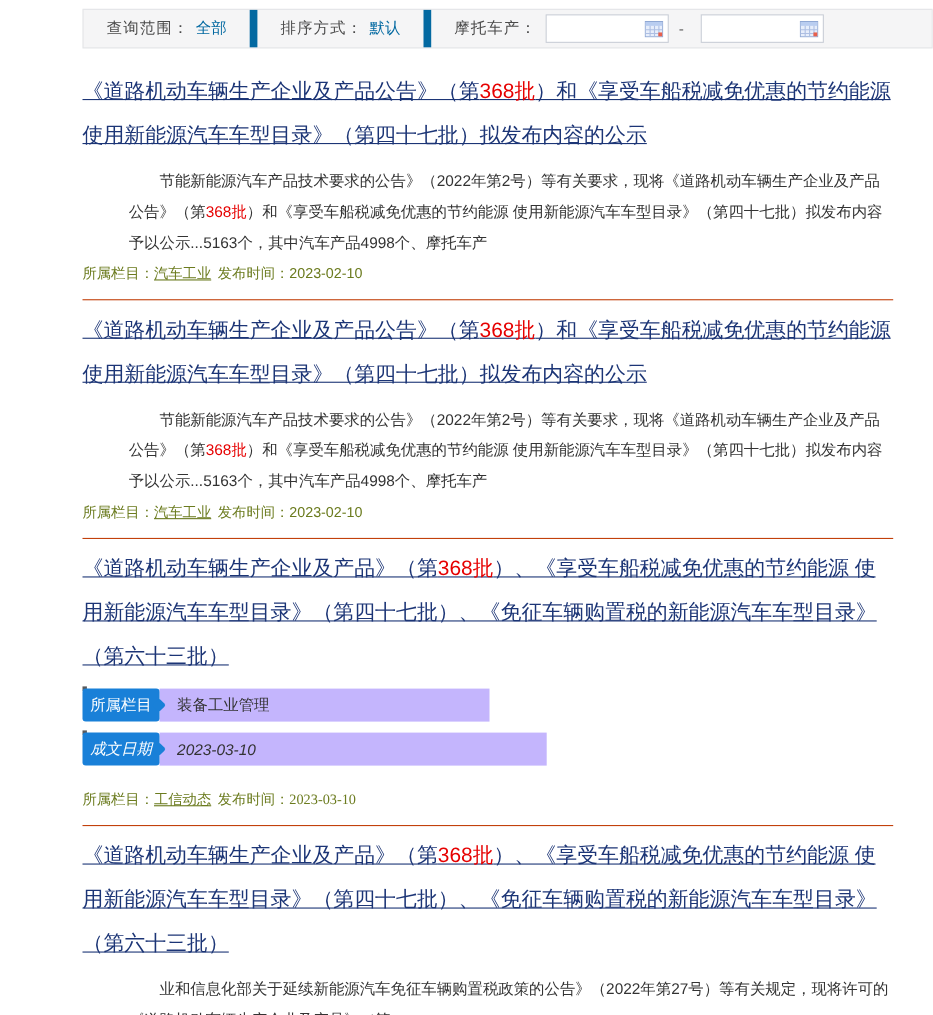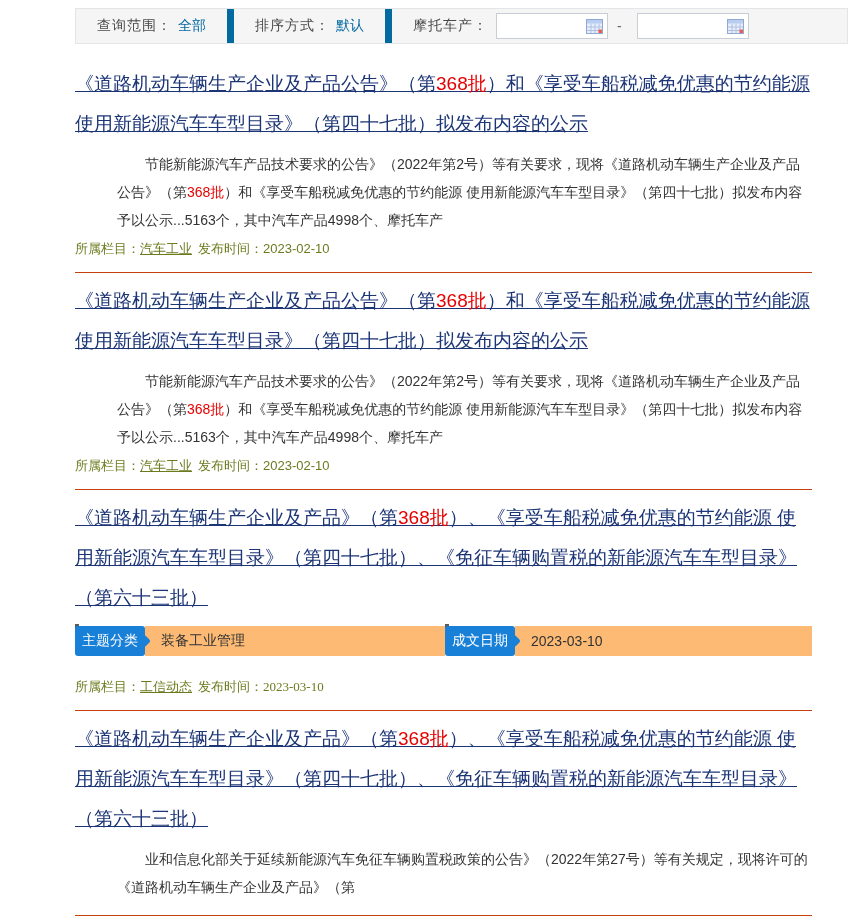--- a/index.html
+++ b/index.html
@@ -61,25 +61,25 @@
     position:relative; z-index:1; width:70px; flex:0 0 auto;
     background:#1980d8; color:#fff; font-size:14px; border-radius:3px;
     display:flex; align-items:center; justify-content:center;
   }
   .field-label::after {
     content:""; position:absolute; right:-4px; top:50%;
     width:9px; height:9px; background:#1980d8; border-radius:2px;
     transform:translateY(-50%) rotate(45deg); z-index:-1;
   }
   .field-value {
-    flex:1; background:#fdba74; display:flex; align-items:center;
+    flex:1; background:#c4b5fd; display:flex; align-items:center;
     padding-left:16px; font-size:14px; color:#333;
   }
   .field.w-left  { width:370px; }
-  .field.w-right { width:367px; }
+  .field.w-right { width:422px;font-style:italic; }
 </style>
 </head>
 <body>
 
 <div class="page">
 
   <div class="filter-bar">
     <div class="filter-section">
       <span class="filter-label">查询范围：</span>
       <span class="filter-value">全部</span>
@@ -132,21 +132,21 @@
     <article class="result">
       <a class="result-title"><span>《道路机动车辆生产企业及产品公告》（第</span><span class="hl">368批</span><span>）和《享受车船税减免优惠的节约能源 使用新能源汽车车型目录》（第四十七批）拟发布内容的公示</span></a>
       <p class="snippet"><span>节能新能源汽车产品技术要求的公告》（2022年第2号）等有关要求，现将《道路机动车辆生产企业及产品公告》（第</span><span class="hl">368批</span><span>）和《享受车船税减免优惠的节约能源 使用新能源汽车车型目录》（第四十七批）拟发布内容予以公示...5163个，其中汽车产品4998个、摩托车产</span></p>
       <p class="meta"><span>所属栏目：</span><a class="meta-link">汽车工业</a><span class="meta-time-label">发布时间：</span><span>2023-02-10</span></p>
     </article>
 
     <article class="result">
       <a class="result-title"><span>《道路机动车辆生产企业及产品》（第</span><span class="hl">368批</span><span>）、《享受车船税减免优惠的节约能源 使用新能源汽车车型目录》（第四十七批）、《免征车辆购置税的新能源汽车车型目录》（第六十三批）</span></a>
       <div class="fields">
         <div class="field w-left">
-          <span class="field-label">主题分类</span>
+          <span class="field-label">所属栏目</span>
           <span class="field-value">装备工业管理</span>
         </div>
         <div class="field w-right">
           <span class="field-label">成文日期</span>
           <span class="field-value">2023-03-10</span>
         </div>
       </div>
       <p class="meta r3-meta"><span>所属栏目：</span><a class="meta-link">工信动态</a><span class="meta-time-label">发布时间：</span><span>2023-03-10</span></p>
     </article>
 

